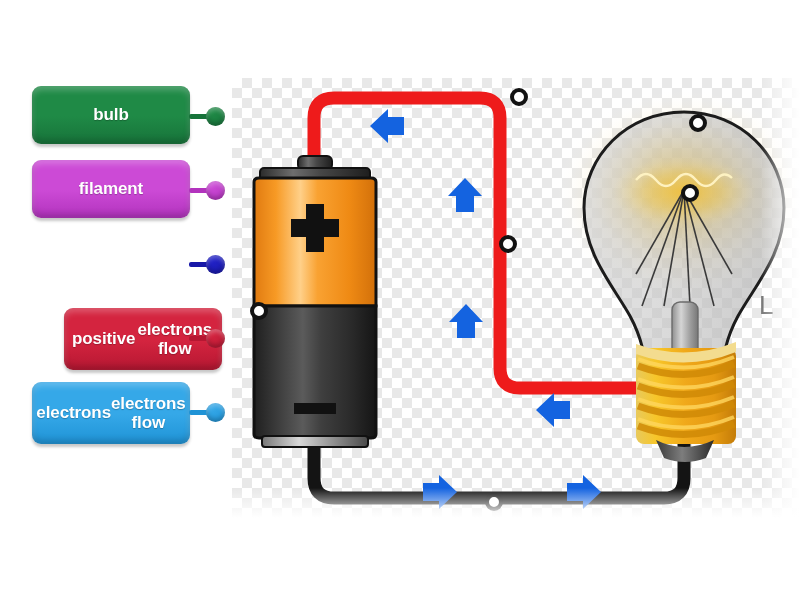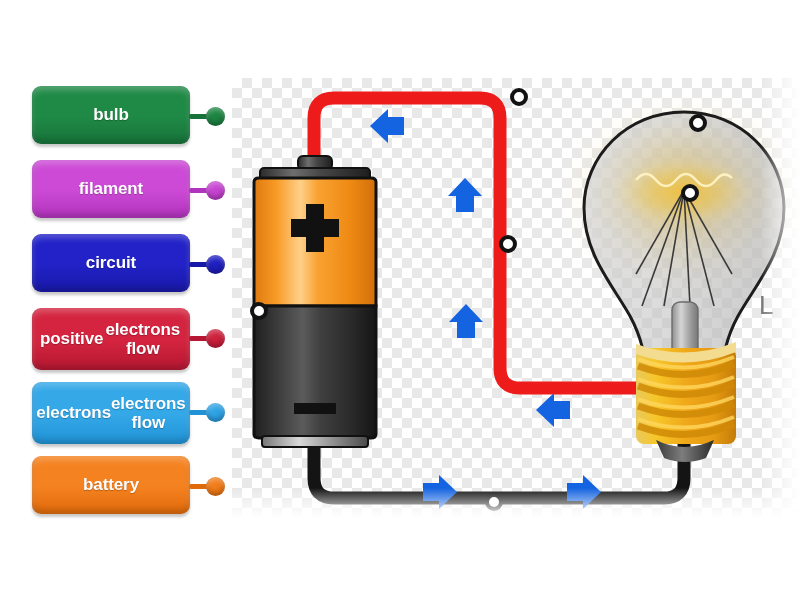--- a/index.html
+++ b/index.html
@@ -121,46 +121,40 @@
         <div class="pill" style="background: linear-gradient(rgb(31, 138, 70) 0%, rgb(31, 138, 70) 52%, rgb(23, 115, 58) 100%);">bulb</div>
         <div class="stub" style="background: rgb(23, 115, 58);"></div>
         <div class="knob" style="background: radial-gradient(circle at 35% 30%, rgb(31, 138, 70), rgb(23, 115, 58));"></div>
       </div>
       <div class="label-row">
         <div class="pill" style="background: linear-gradient(rgb(204, 74, 214) 0%, rgb(204, 74, 214) 52%, rgb(178, 51, 189) 100%);">filament</div>
         <div class="stub" style="background: rgb(178, 51, 189);"></div>
         <div class="knob" style="background: radial-gradient(circle at 35% 30%, rgb(204, 74, 214), rgb(178, 51, 189));"></div>
       </div>
       <div class="label-row">
-        <div class="pill" style="background: linear-gradient(rgb(34, 34, 200) 0%, rgb(34, 34, 200) 52%, rgb(24, 24, 168) 100%);">circuit</div>
         <div class="stub" style="background: rgb(24, 24, 168);"></div>
         <div class="knob" style="background: radial-gradient(circle at 35% 30%, rgb(34, 34, 200), rgb(24, 24, 168));"></div>
       </div>
       <div class="label-row">
-        <div class="pill two-line" style="background: linear-gradient(rgb(212, 36, 63) 0%, rgb(212, 36, 63) 52%, rgb(182, 23, 50) 100%);">
+        <div class="pill two-line" style="background: linear-gradient(rgb(212, 36, 63) 0%, rgb(212, 36, 63) 52%, rgb(182, 23, 50) 100%); margin-left: 32px;">
           <span>positive</span>
           <br>
           <span>electrons flow</span>
         </div>
         <div class="stub" style="background: rgb(182, 23, 50);"></div>
         <div class="knob" style="background: radial-gradient(circle at 35% 30%, rgb(212, 36, 63), rgb(182, 23, 50));"></div>
       </div>
       <div class="label-row">
         <div class="pill two-line" style="background: linear-gradient(rgb(53, 168, 232) 0%, rgb(53, 168, 232) 52%, rgb(31, 147, 214) 100%);">
           <span>electrons</span>
           <br>
           <span>electrons flow</span>
         </div>
         <div class="stub" style="background: rgb(31, 147, 214);"></div>
         <div class="knob" style="background: radial-gradient(circle at 35% 30%, rgb(53, 168, 232), rgb(31, 147, 214));"></div>
-      </div>
-      <div class="label-row">
-        <div class="pill" style="background: linear-gradient(rgb(245, 130, 32) 0%, rgb(245, 130, 32) 52%, rgb(224, 106, 10) 100%);">battery</div>
-        <div class="stub" style="background: rgb(224, 106, 10);"></div>
-        <div class="knob" style="background: radial-gradient(circle at 35% 30%, rgb(245, 130, 32), rgb(224, 106, 10));"></div>
       </div>
     </div>
 
   <div id="canvas">
 
     <svg id="diagram-svg" viewBox="0 0 568 440">
       <defs>
 
         <linearGradient id="batTop" x1="0" y1="0" x2="1" y2="0">
           <stop offset="0%" stop-color="#e07a10"></stop>

